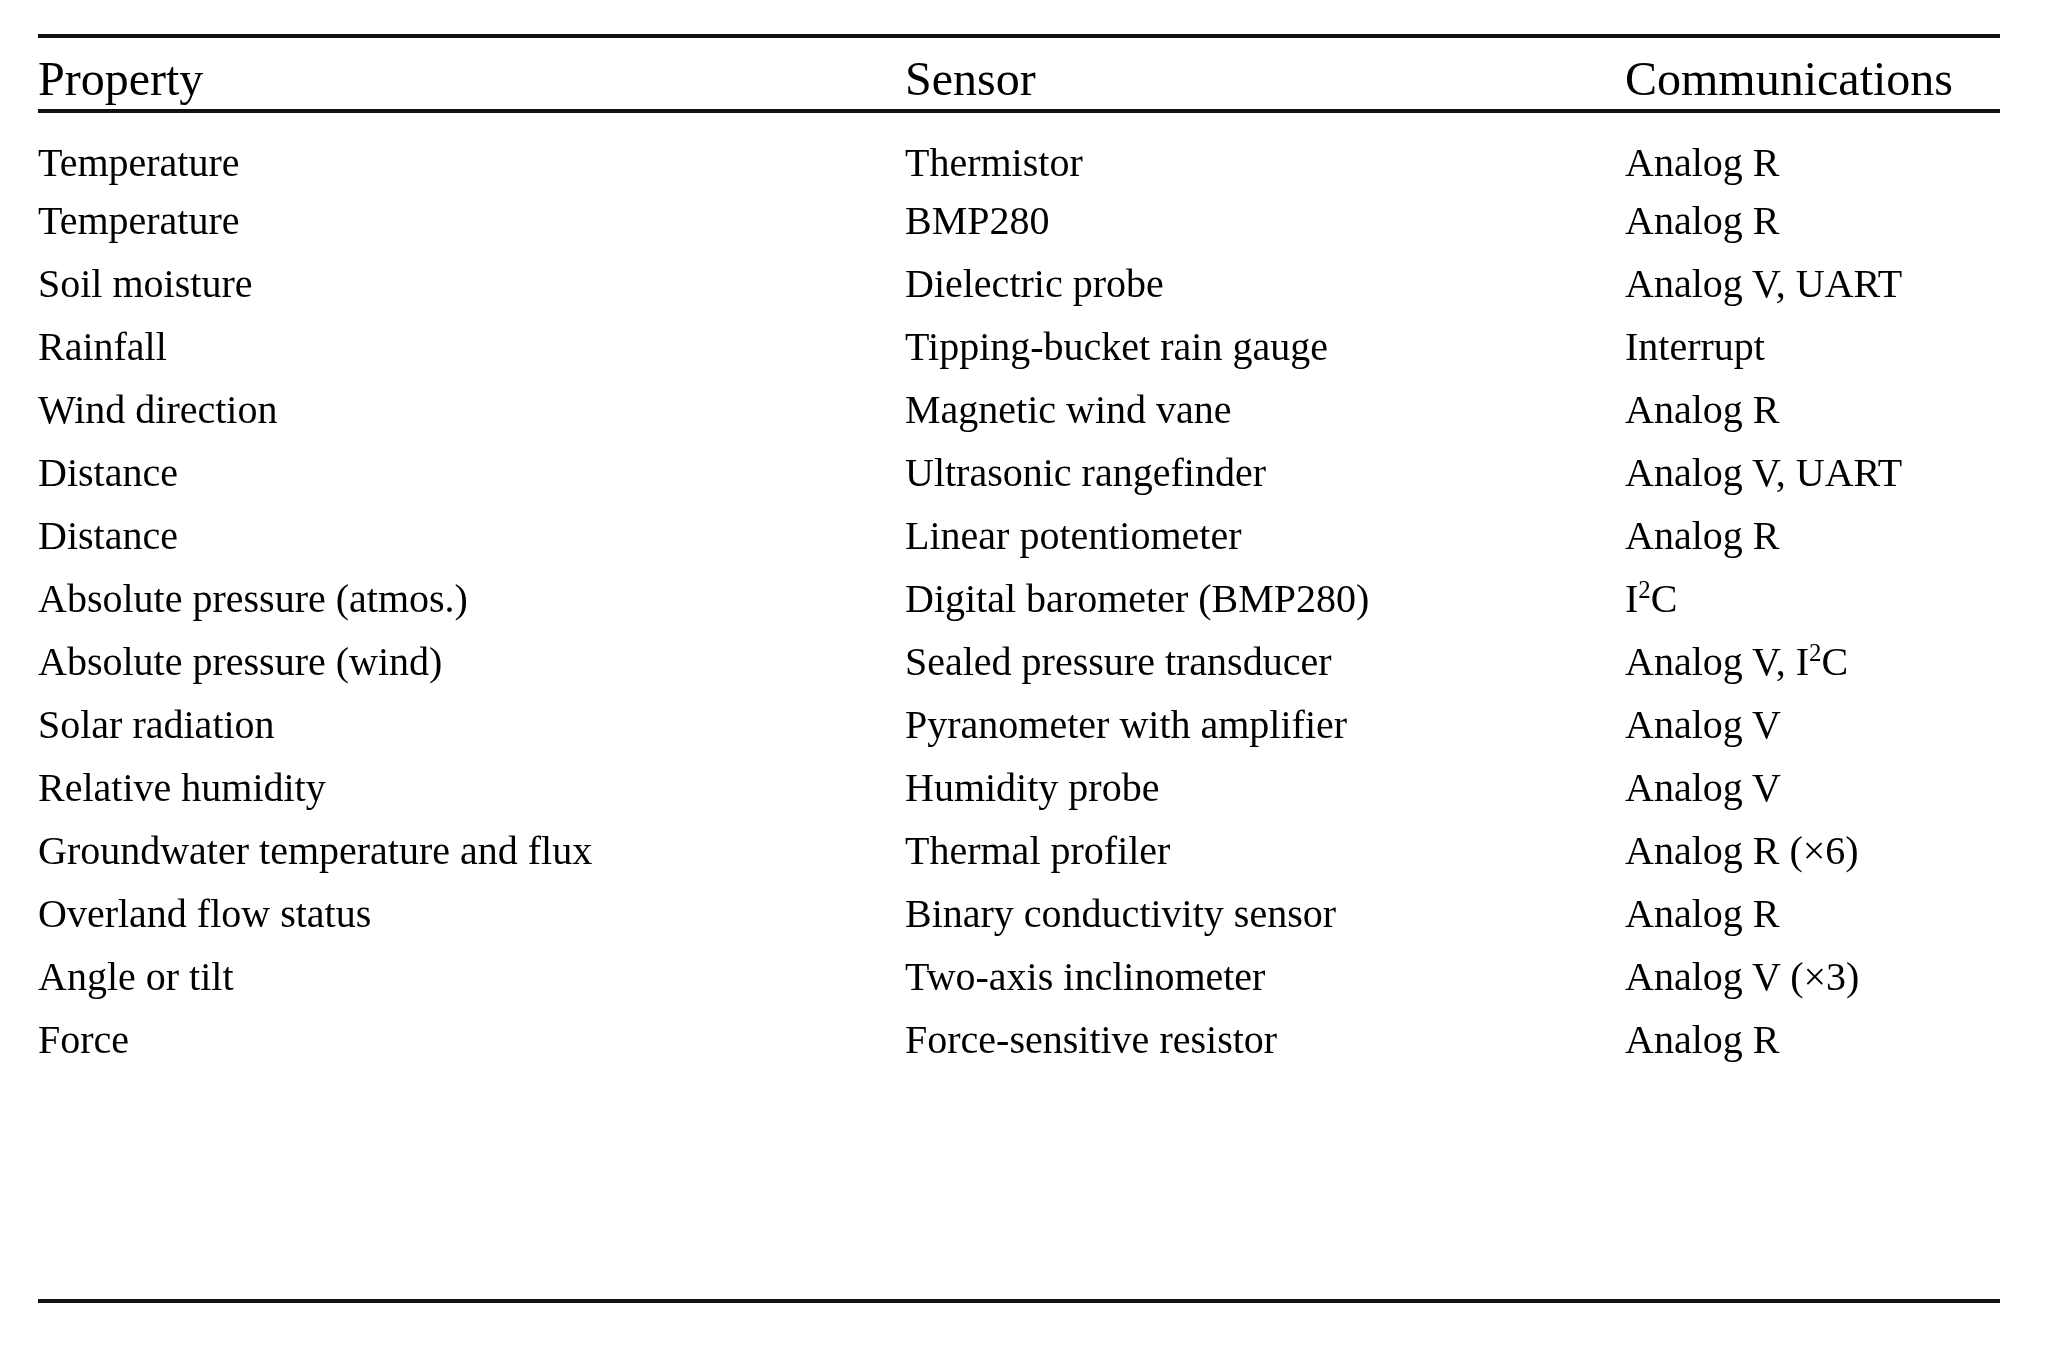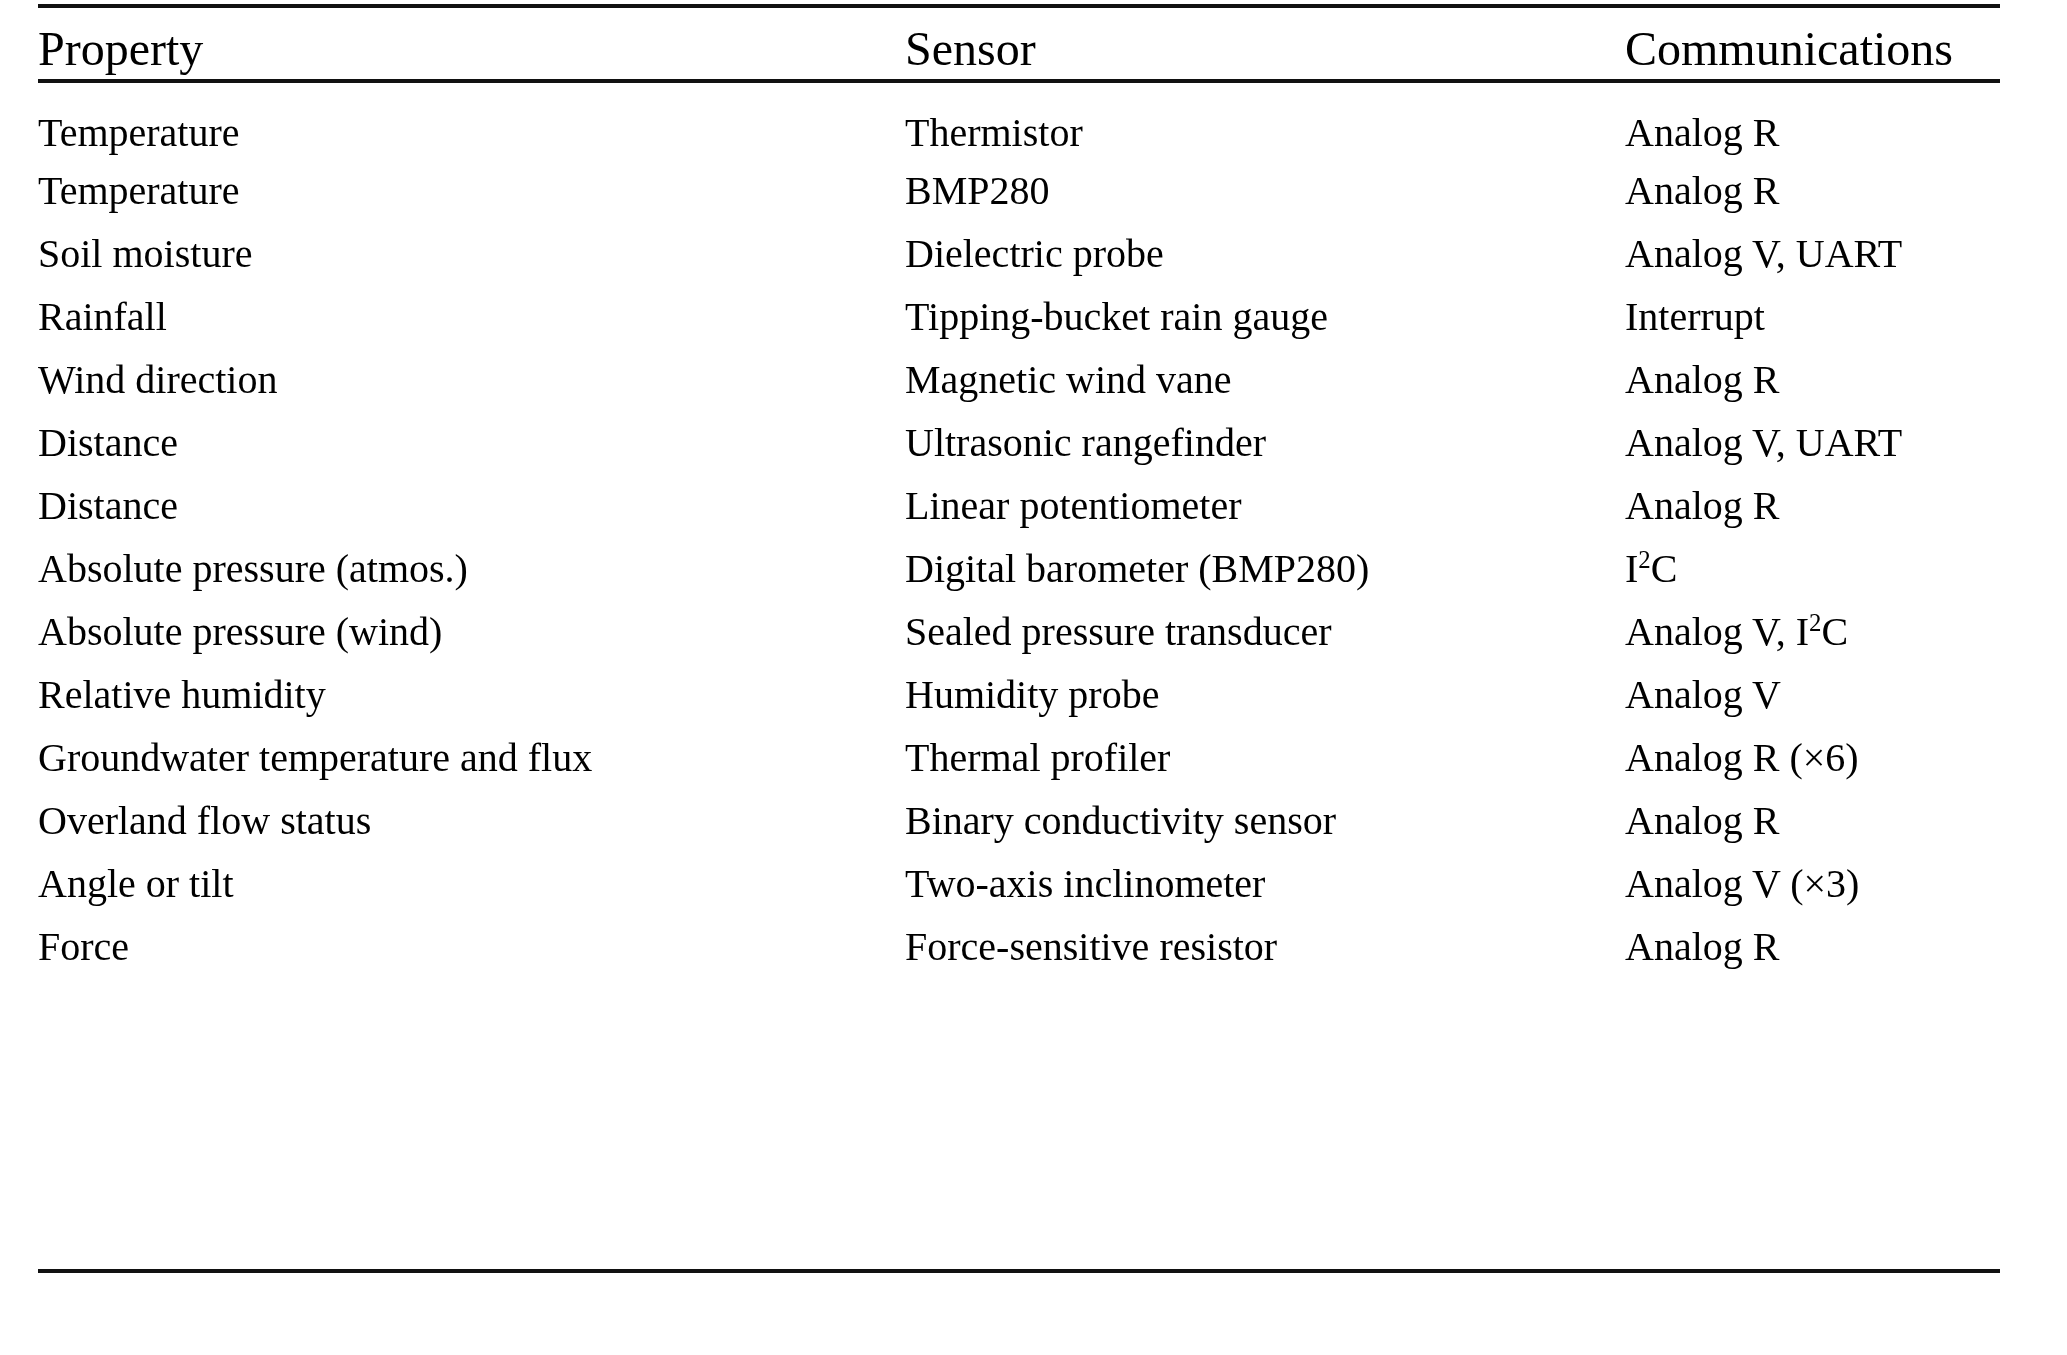--- a/index.html
+++ b/index.html
@@ -13,21 +13,21 @@
     height: 1355px;
     overflow: hidden;
     font-family: "Liberation Serif", "DejaVu Serif", serif;
     color: #000000;
     -webkit-font-smoothing: antialiased;
   }
 
   .table-wrap {
     position: absolute;
     left: 38px;
-    top: 4px;
+    top: 34px;
     width: 1962px;
     font-family: Liberation Serif, serif;
   }
 
   table.booktabs {
     border-collapse: collapse;
     border-spacing: 0;
     width: 1962px;
     table-layout: fixed;
   }
@@ -164,20 +164,25 @@
           <td>Absolute pressure (atmos.)</td>
           <td>Digital barometer (BMP280)</td>
           <td>I<sup>2</sup>C</td>
         </tr>
         <tr>
           <td>Absolute pressure (wind)</td>
           <td>Sealed pressure transducer</td>
           <td>Analog V, I<sup>2</sup>C</td>
         </tr>
         <tr>
+          <td>Solar radiation</td>
+          <td>Pyranometer with amplifier</td>
+          <td>Analog V</td>
+        </tr>
+        <tr>
           <td>Relative humidity</td>
           <td>Humidity probe</td>
           <td>Analog V</td>
         </tr>
         <tr>
           <td>Groundwater temperature and flux</td>
           <td>Thermal profiler</td>
           <td>Analog R (×6)</td>
         </tr>
         <tr>

